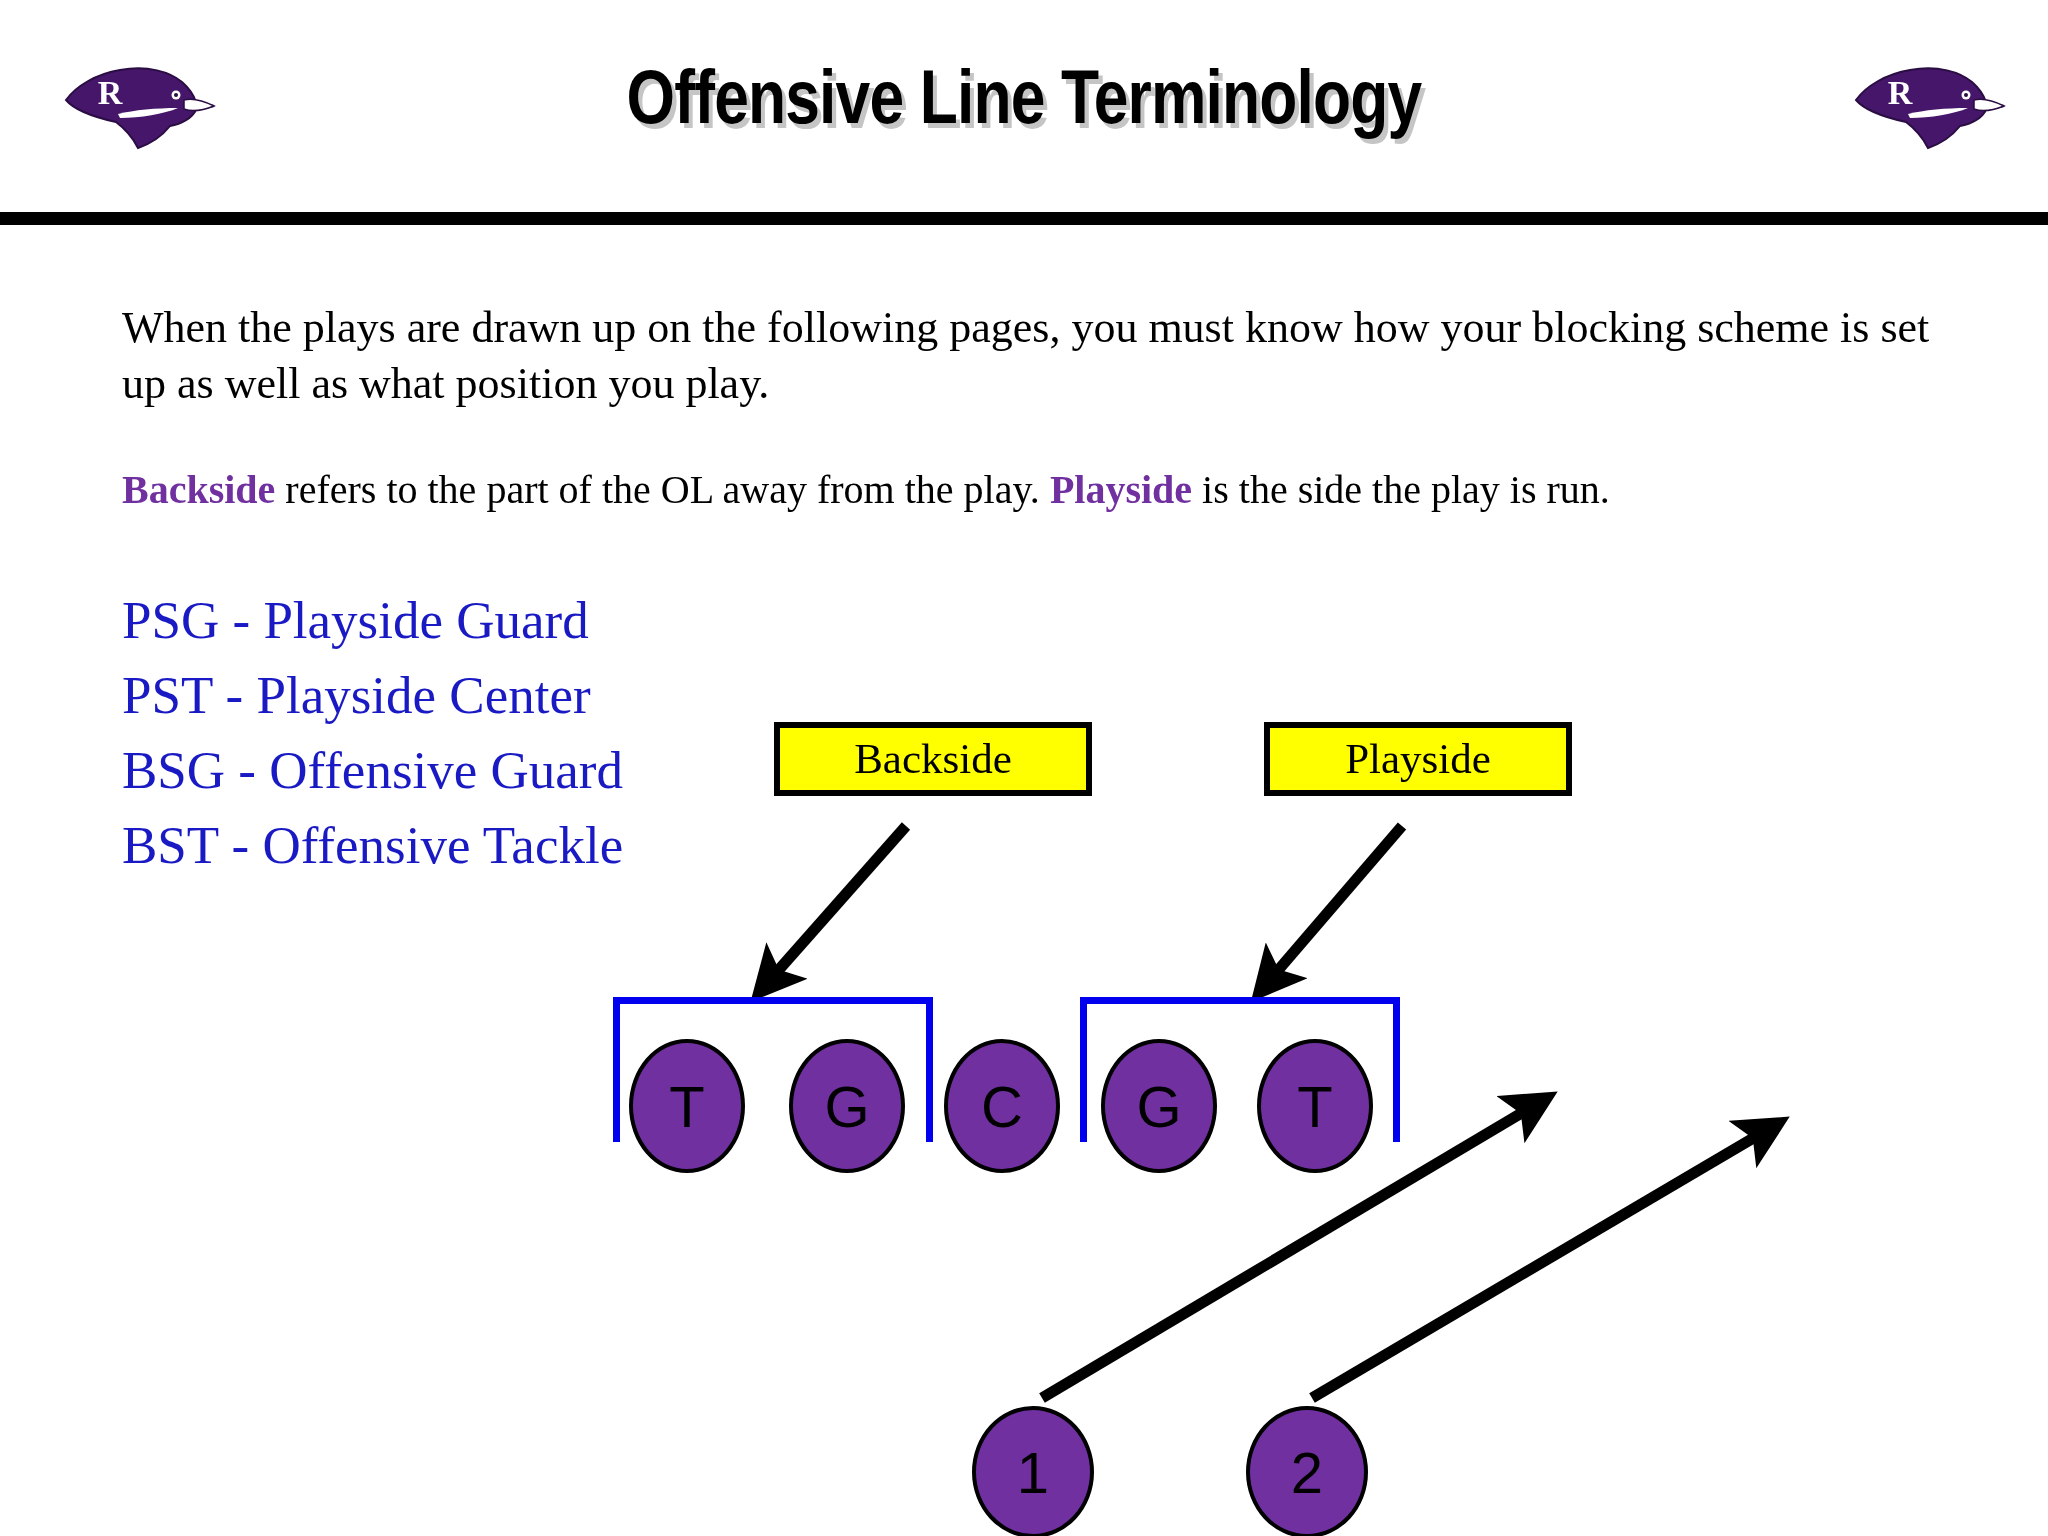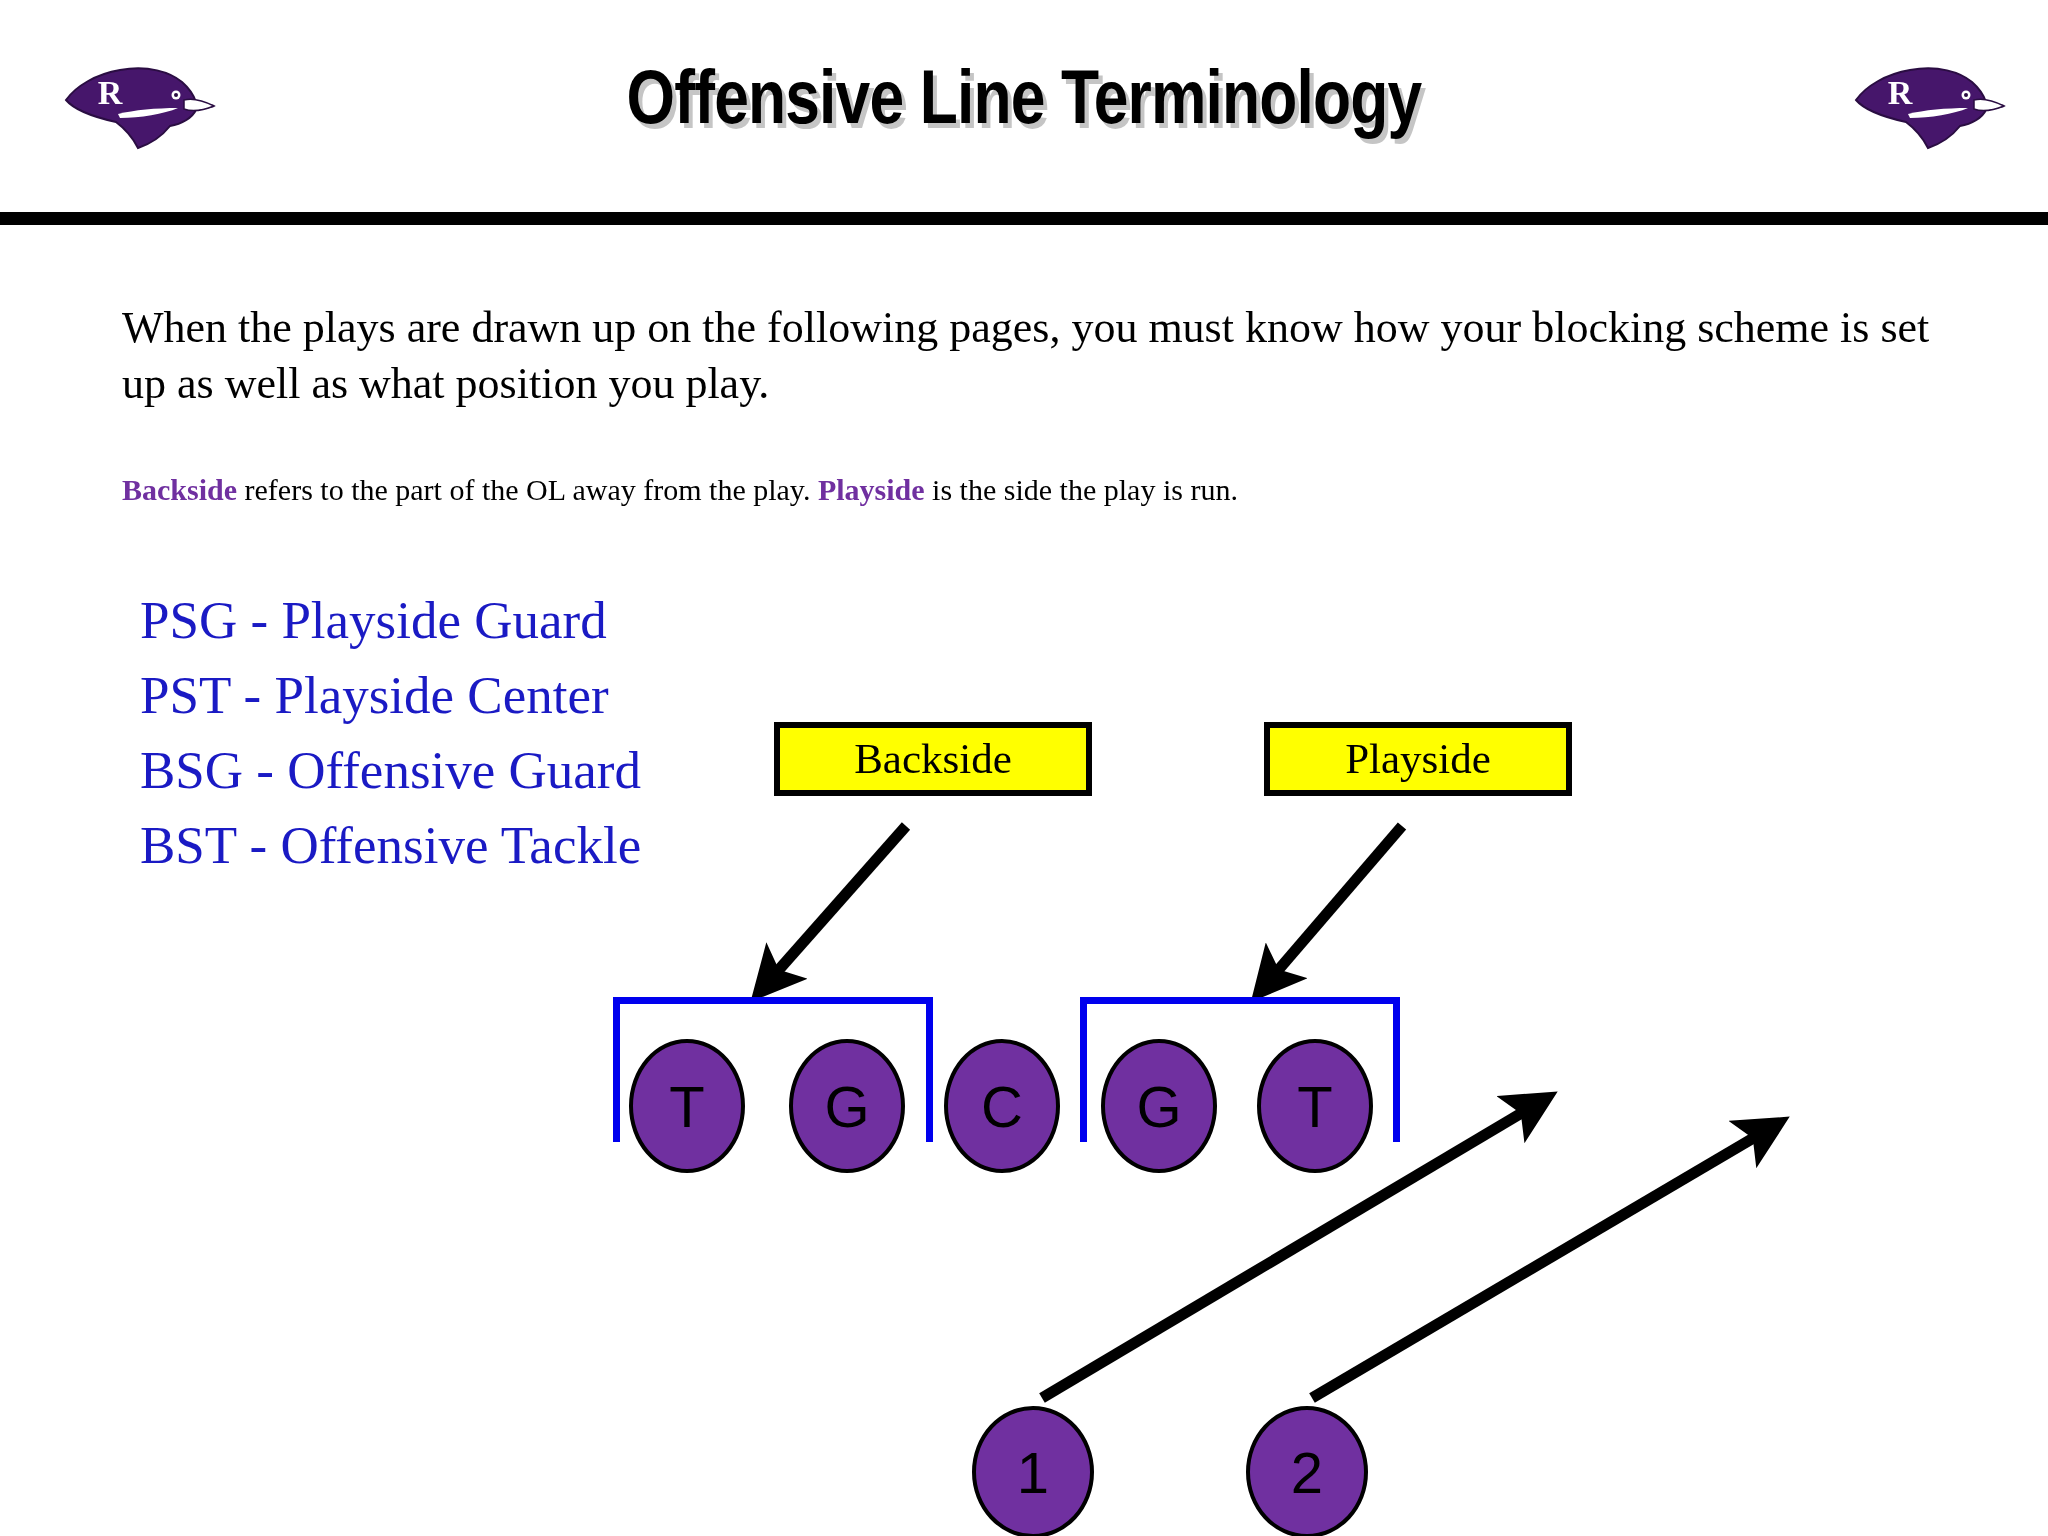--- a/index.html
+++ b/index.html
@@ -61,42 +61,41 @@
     left: 122px; top: 300px;
     width: 1860px;
     font-size: 44px;
     line-height: 56px;
     color: #000000;
   }
   #definition-line {
     position: absolute;
     left: 122px; top: 462px;
     width: 1880px;
-    font-size: 30px;
+    font-size: 40px;
     line-height: 56px;
     color: #000000;
     white-space: nowrap;
   }
   .term-highlight {
     color: #7030A0;
     font-weight: bold;
   }
 
   
   #abbrev-list {
     position: absolute;
     left: 122px; top: 583px;
     width: 760px;
   }
   .abbrev-item {
     font-size: 53px;
     line-height: 75px;
     color: #1a1ac4;
     white-space: nowrap;
-    margin-left: 18px;
   }
 
   
   #diagram {
     position: absolute;
     left: 0; top: 0;
     width: 2048px;
     height: 1536px;
     pointer-events: none;
   }

